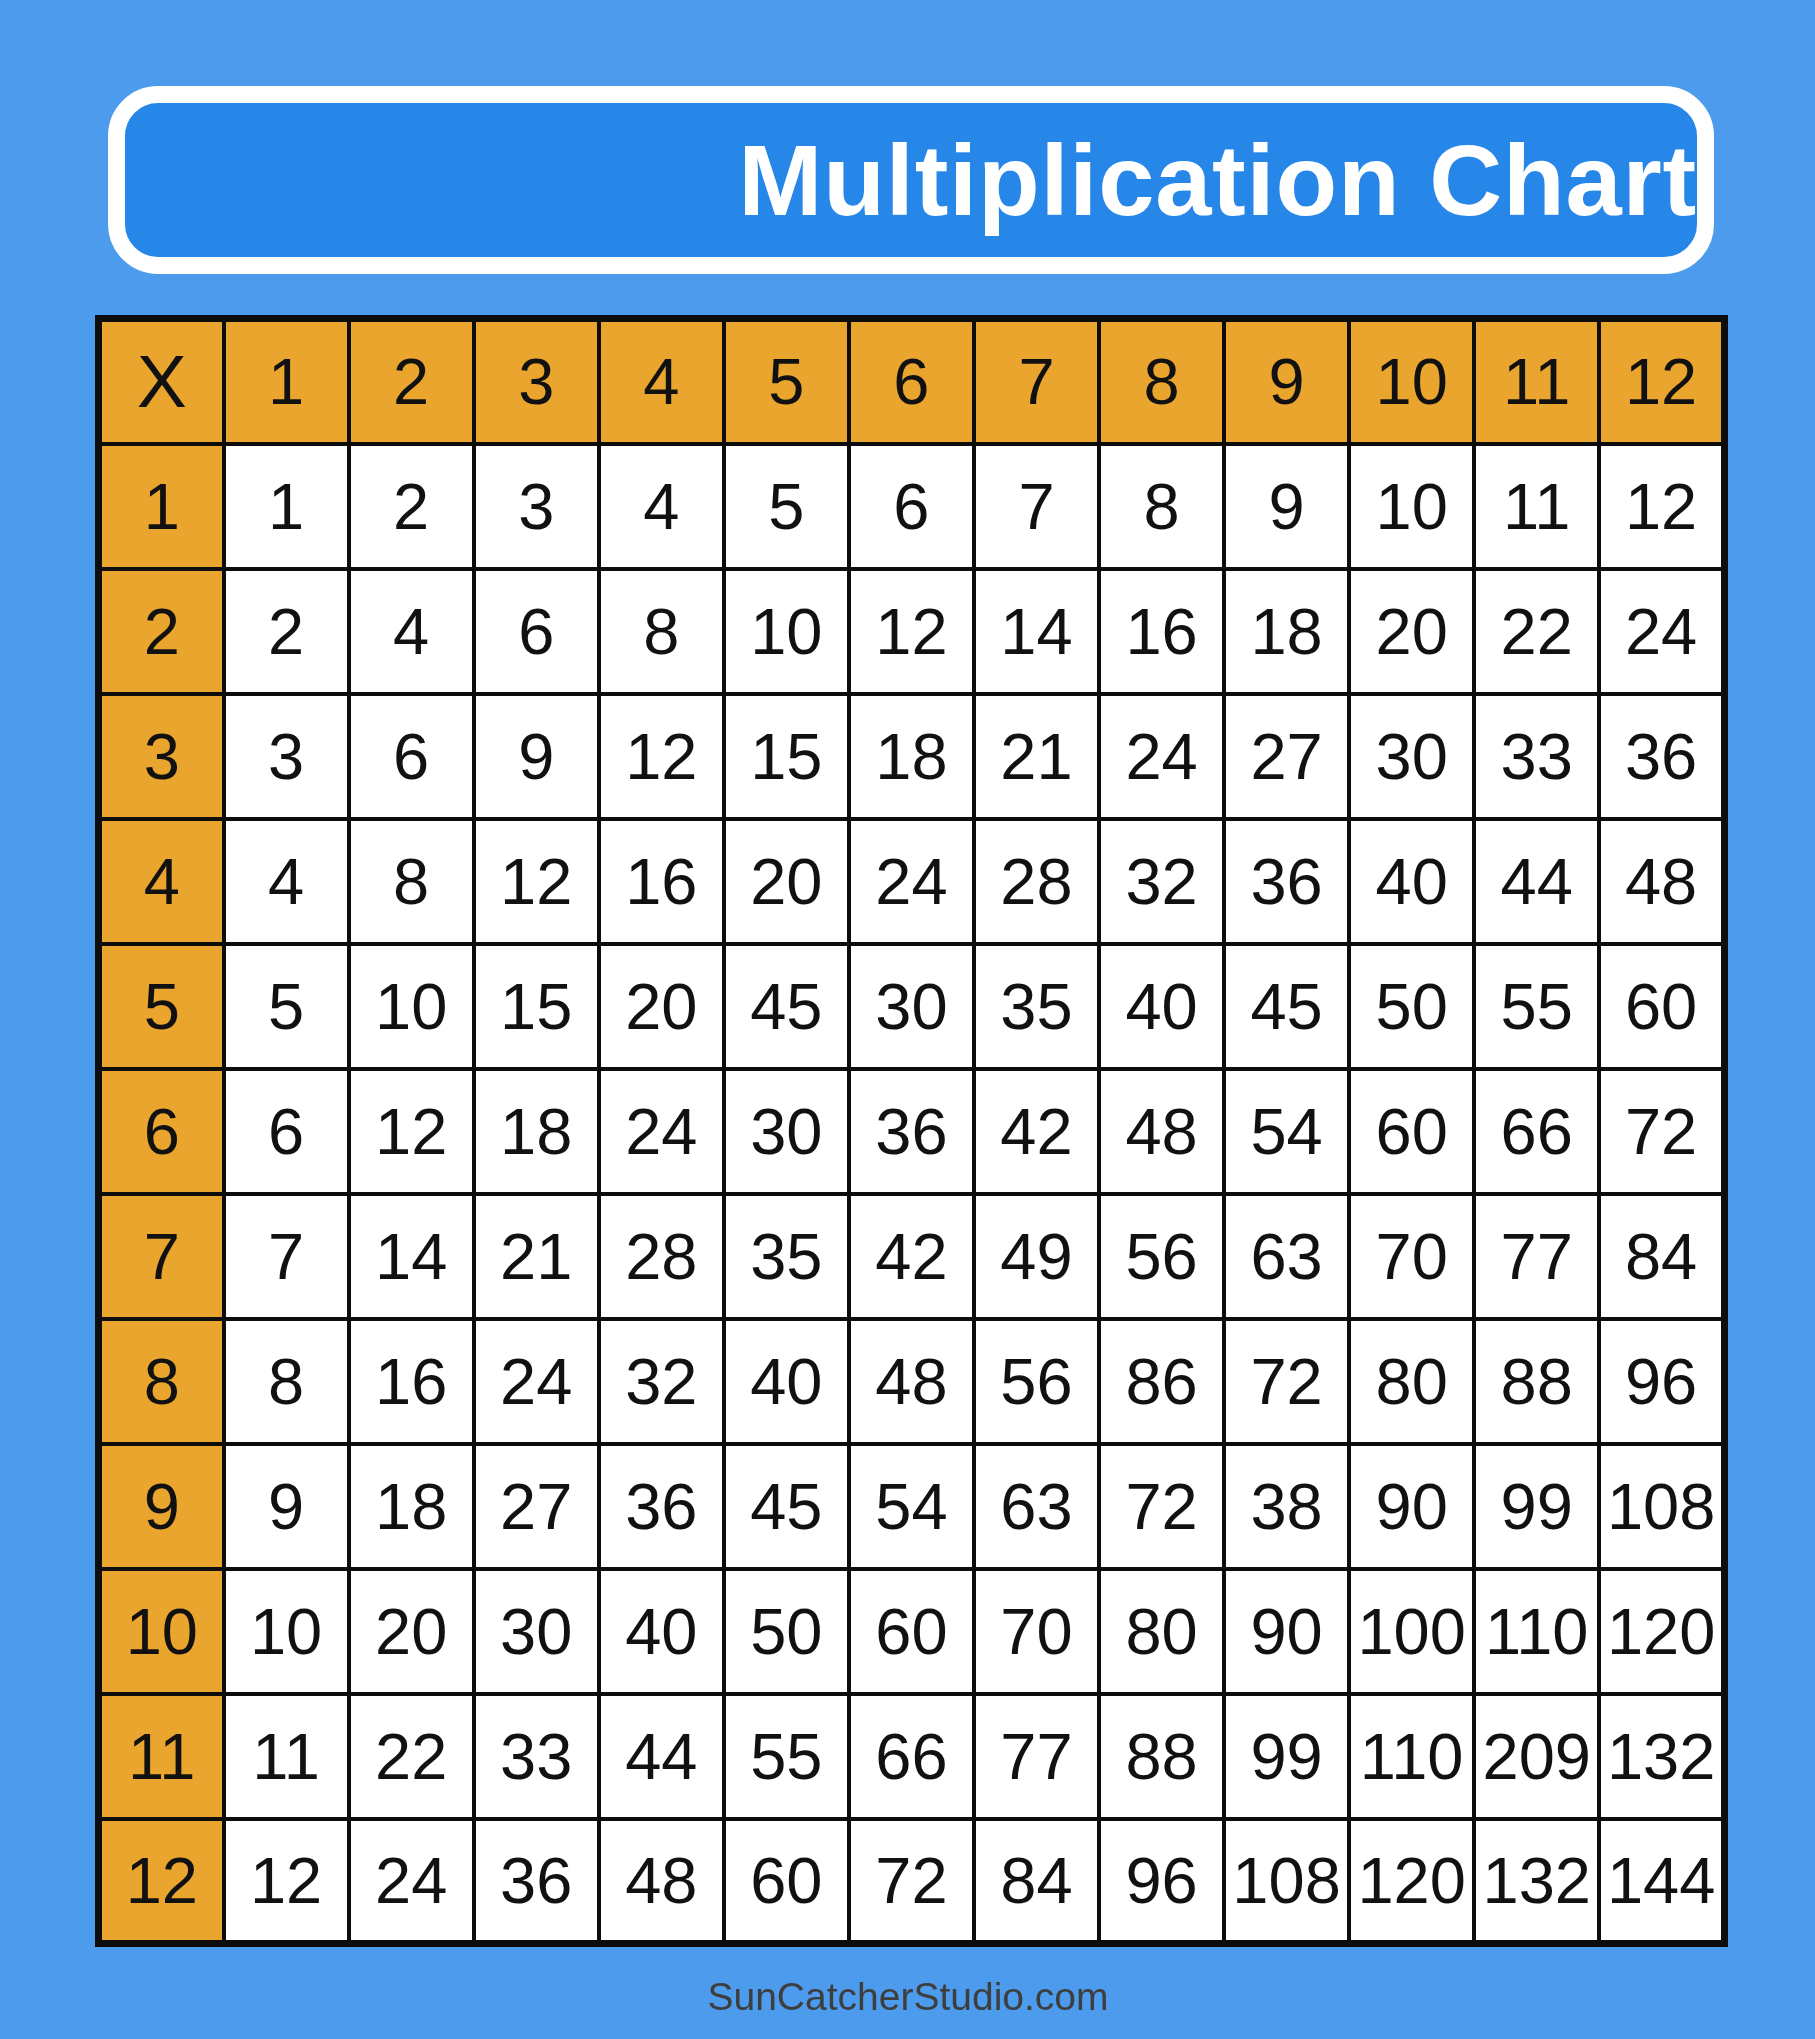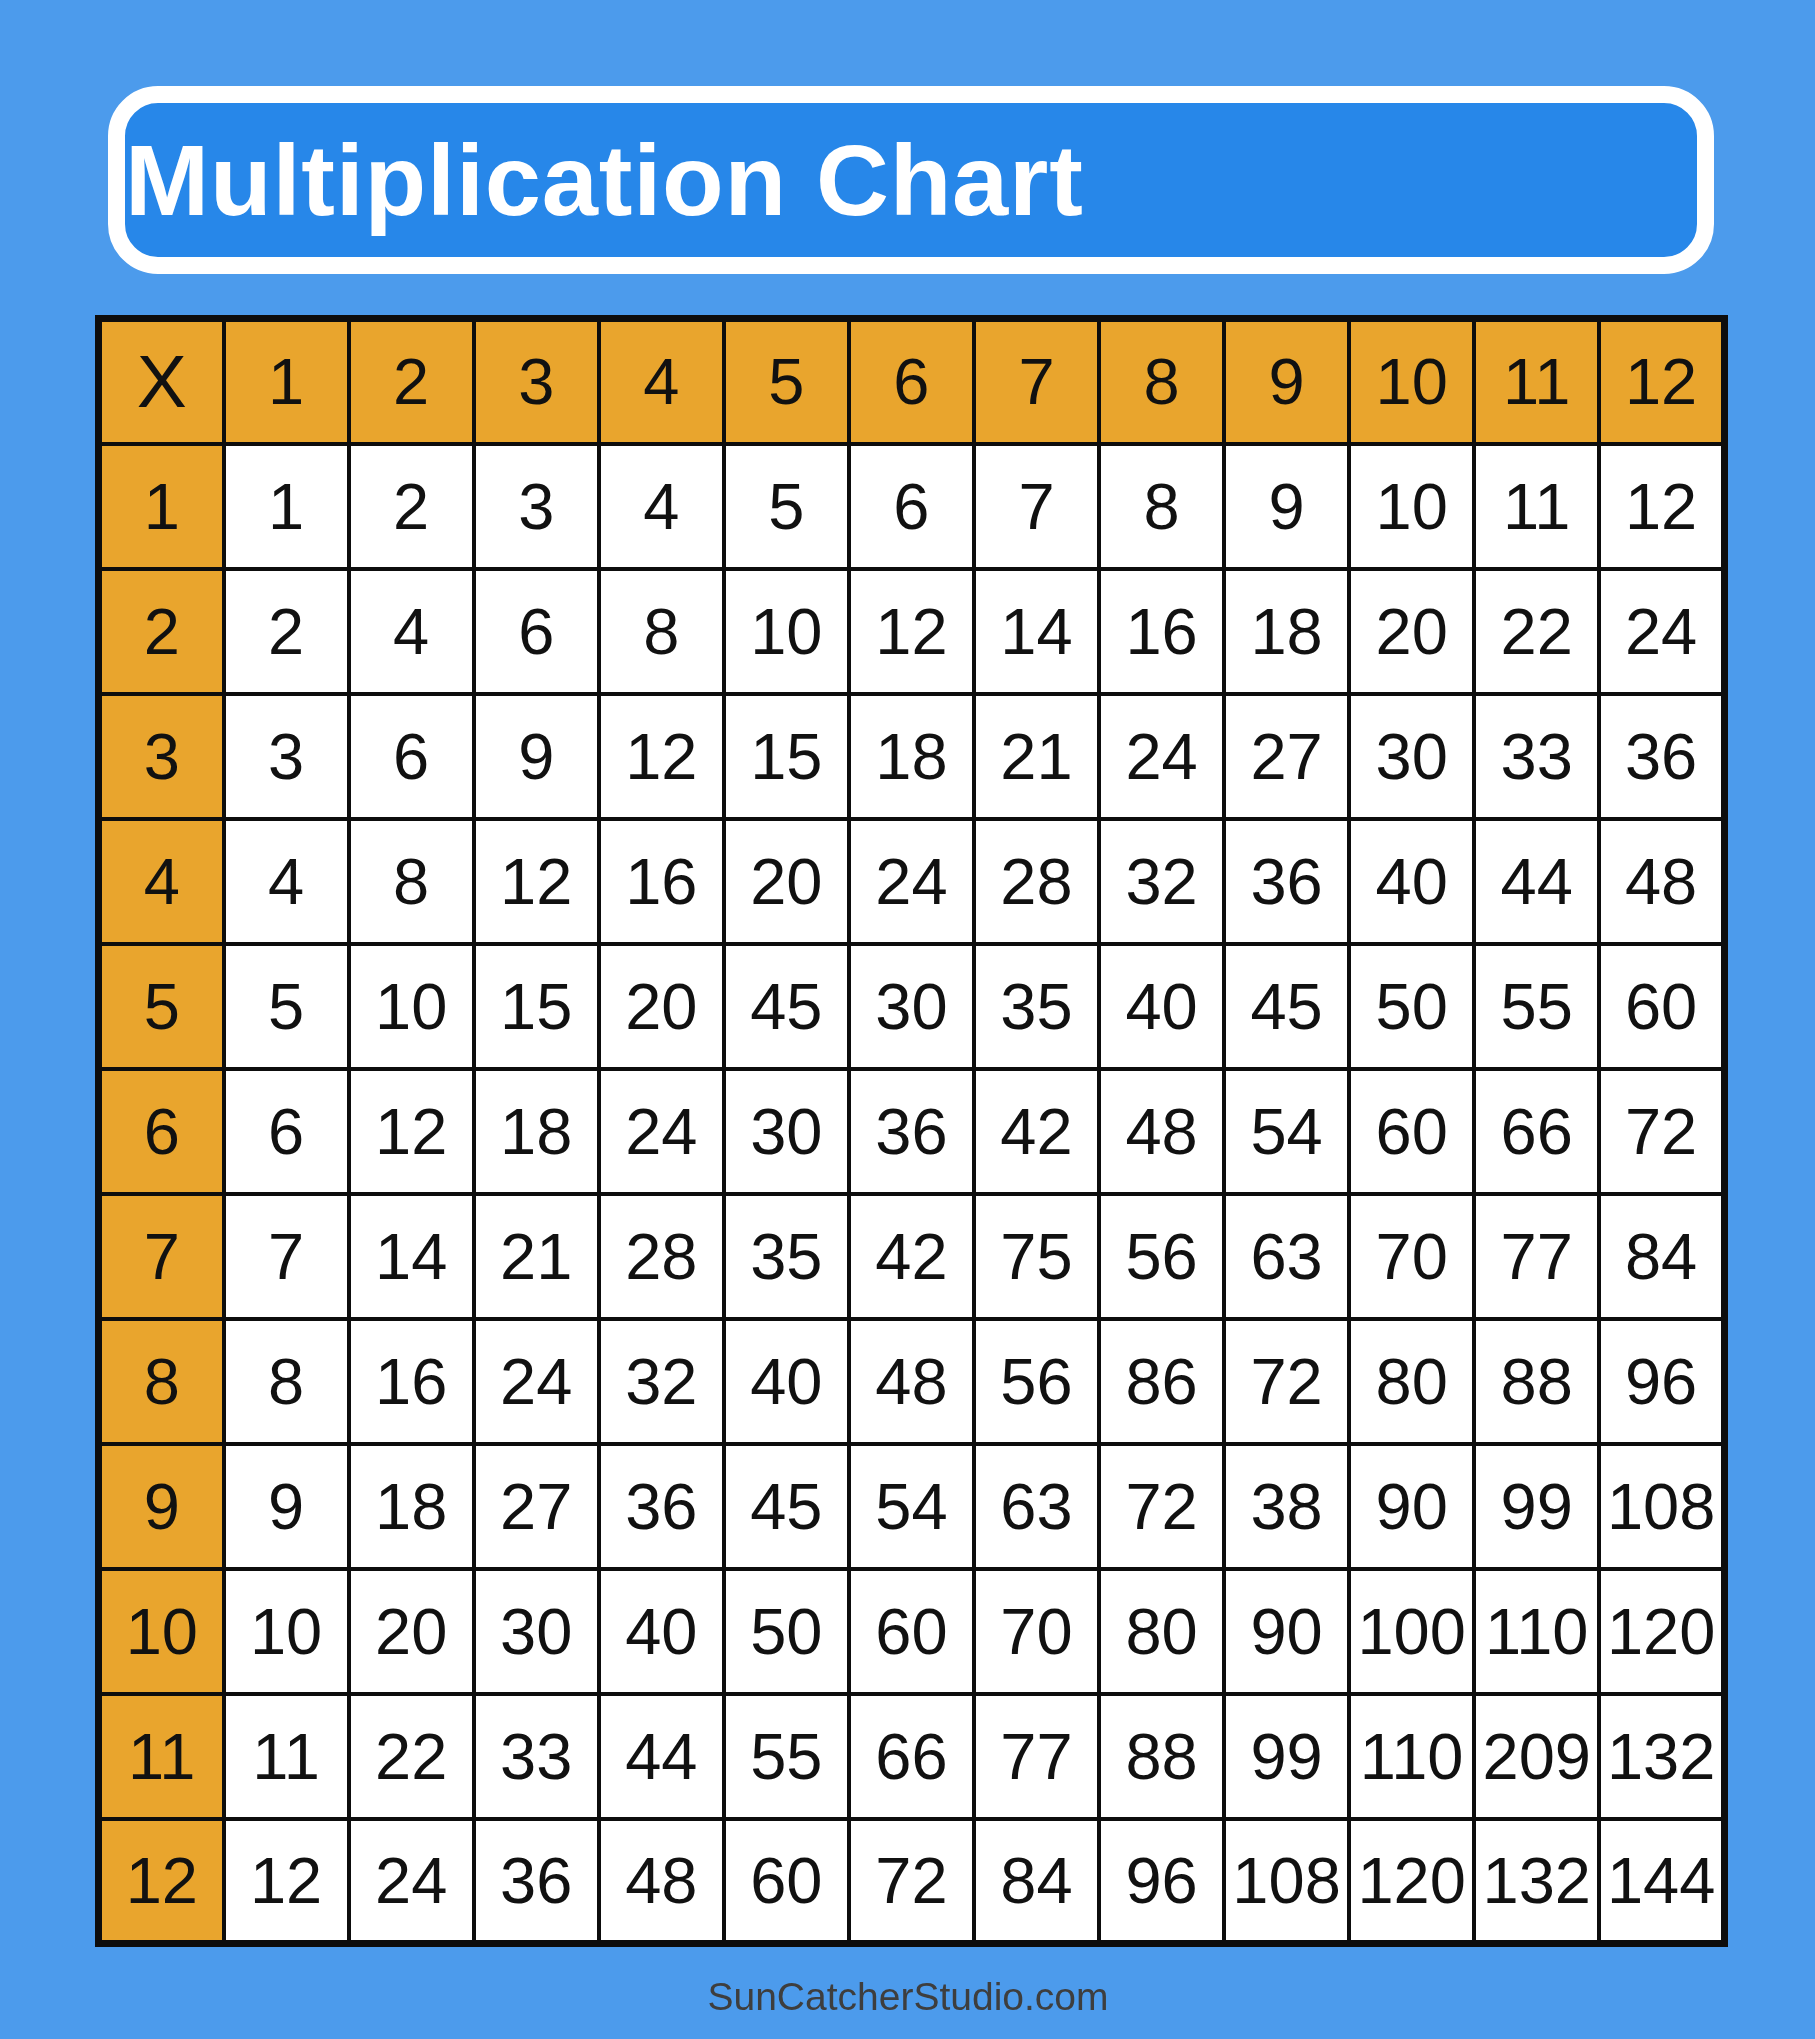--- a/index.html
+++ b/index.html
@@ -21,21 +21,21 @@
     left: 108px;
     top: 86px;
     width: 1606px;
     height: 188px;
     box-sizing: border-box;
     background: var(--banner-fill, #2787e9);
     border: 17px solid var(--banner-border, #ffffff);
     border-radius: 50px;
     display: flex;
     align-items: center;
-    justify-content: flex-start;
+    justify-content: flex-end;
   }
   .banner h1 {
     margin: 0;
     padding: 0;
     color: var(--title-text, #ffffff);
     font-size: 101px;
     font-weight: bold;
     line-height: 1;
     letter-spacing: 0.8px;
     white-space: nowrap;
@@ -201,21 +201,21 @@
         <td>72</td>
       </tr>
       <tr>
         <th class="head">7</th>
         <td>7</td>
         <td>14</td>
         <td>21</td>
         <td>28</td>
         <td>35</td>
         <td>42</td>
-        <td>75</td>
+        <td>49</td>
         <td>56</td>
         <td>63</td>
         <td>70</td>
         <td>77</td>
         <td>84</td>
       </tr>
       <tr>
         <th class="head">8</th>
         <td>8</td>
         <td>16</td>

